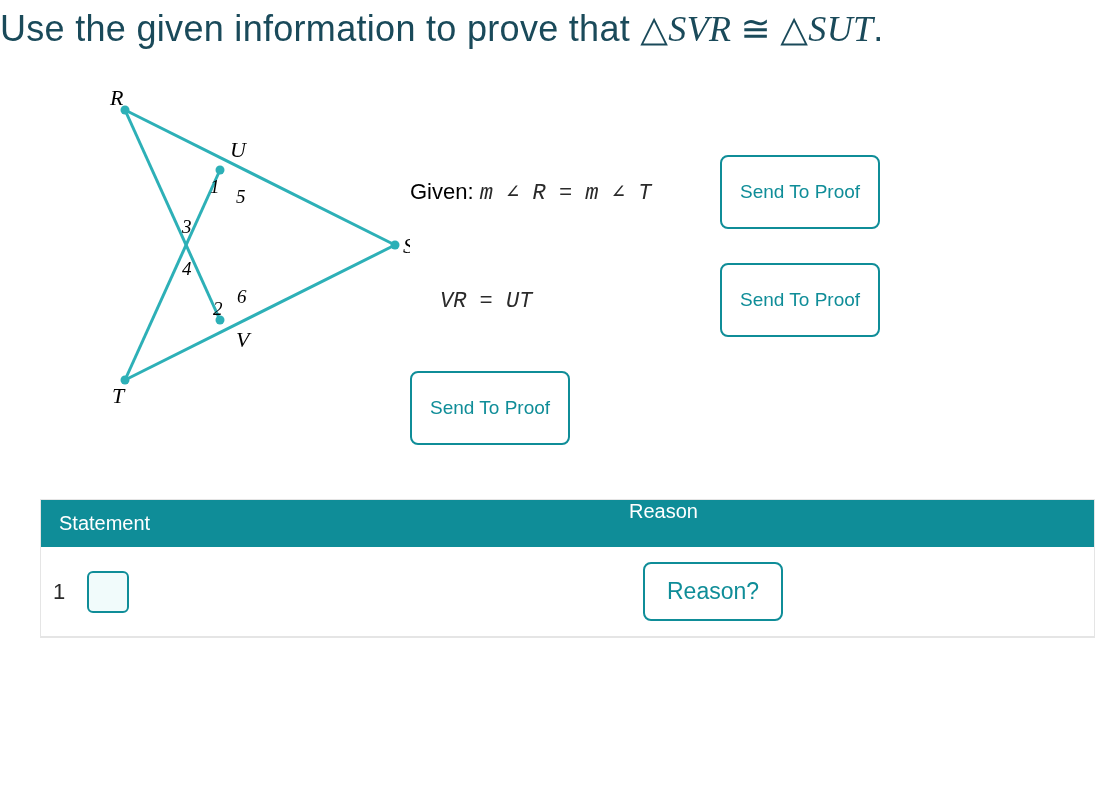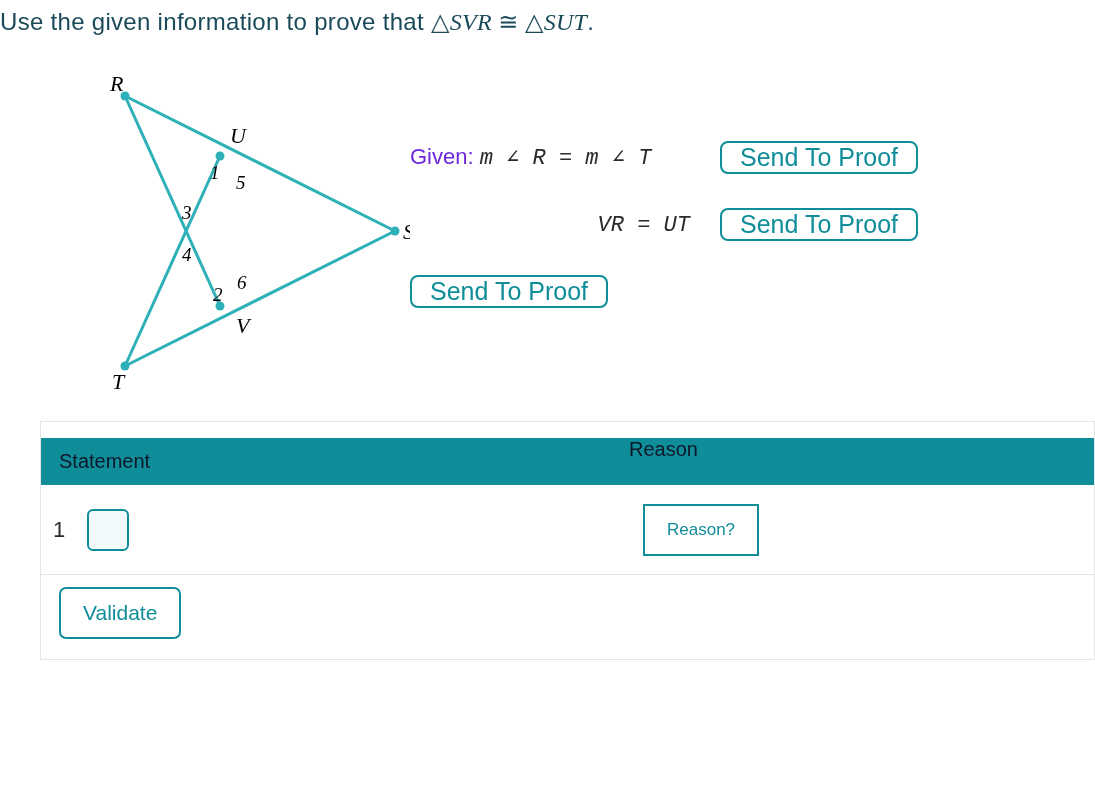--- a/index.html
+++ b/index.html
@@ -5,21 +5,21 @@
     * { box-sizing: border-box; margin: 0; padding: 0; }
     body {
       font-family: -apple-system, BlinkMacSystemFont, 'Segoe UI', Helvetica, Arial, sans-serif;
       background: #fff;
       color: #222;
       width: 1095px;
       height: 794px;
       overflow: hidden;
     }
     .page-title {
-      font-size: 24px;
+      font-size: 36px;
       font-weight: 500;
       color: #1a4a5a;
       padding: 8px 4px 0 0;
       letter-spacing: 0.3px;
     }
     .italic-serif { font-family: 'Times New Roman', serif; font-style: italic; }
     .content-row {
       display: flex;
       align-items: flex-start;
       margin-top: 35px;
@@ -40,44 +40,43 @@
       display: flex;
       align-items: center;
       margin-bottom: 34px;
       gap: 30px;
     }
     .math-text {
       font-size: 22px;
       color: #2a2a2a;
       width: 280px;
     }
-    .math-text .label { color: #6d28d9; font-family: inherit; margin-top: 32px; }
+    .math-text .label { color: #000000; font-family: inherit; margin-top: 32px; }
     .math-expr { font-family: Liberation Mono, monospace; font-style: italic; }
     .send-btn {
       border: 2px solid #0f8d98;
       color: #0f8d98;
       background: #fff;
       border-radius: 8px;
-      font-size: 25px;
-      padding: 0 18px;
+      font-size: 19px;
+      padding: 24px 18px;
       font-family: inherit;
       cursor: pointer;
       white-space: nowrap;
     }
     .proof-table {
       margin-top: 20px;
       margin-left: 40px;
       border: 1px solid #e5e5e5;
     }
     .proof-header {
       display: flex;
       background: #0f8d98;
-      color: #0f172a;
+      color: #ffffff;
       font-size: 20px;
-      margin-top: 16px;
     }
     .proof-header .col1 {
       width: 570px;
       padding: 12px 18px;
     }
     .proof-header .col2 {
       flex: 1;
       padding: 0 18px;
     }
     .proof-row {
@@ -106,22 +105,22 @@
       width: 42px;
       height: 42px;
       border: 2px solid #0f8d98;
       border-radius: 6px;
       background: #f1fbfb;
     }
     .reason-btn {
       border: 2px solid #0f8d98;
       color: #0f8d98;
       background: #fff;
-      border-radius: 0;
-      font-size: 17px;
+      border-radius: 8px;
+      font-size: 23px;
       padding: 14px 22px;
       font-family: inherit;
       cursor: pointer;
     }
     .proof-footer {
       padding: 12px 18px 20px;
     }
     .validate-btn {
       border: 2px solid #0f8d98;
       color: #0f8d98;
@@ -173,21 +172,21 @@
   </div>
 
   <div class="math-block">
     <div class="math-row">
       <div class="math-text">
         <span class="label">Given: </span><span class="math-expr">m ∠ R  =  m ∠ T</span>
       </div>
       <button class="send-btn">Send To Proof</button>
     </div>
     <div class="math-row">
-      <div class="math-text" style="text-align:right;padding-left:30px;">
+      <div class="math-text" style="text-align:left;padding-left:30px;">
         <span class="math-expr">VR  =  UT</span>
       </div>
       <button class="send-btn">Send To Proof</button>
     </div>
     <div class="math-row">
       <button class="send-btn">Send To Proof</button>
     </div>
   </div>
 </div>
 
@@ -198,16 +197,13 @@
   </div>
   <div class="proof-row">
     <div class="col1">
       <span class="row-num">1</span>
       <div class="statement-box"></div>
     </div>
     <div class="col2">
       <button class="reason-btn">Reason?</button>
     </div>
   </div>
-  <div class="proof-footer">
-    <button class="validate-btn">Validate</button>
-  </div>
 </div>
 
 </body></html>

